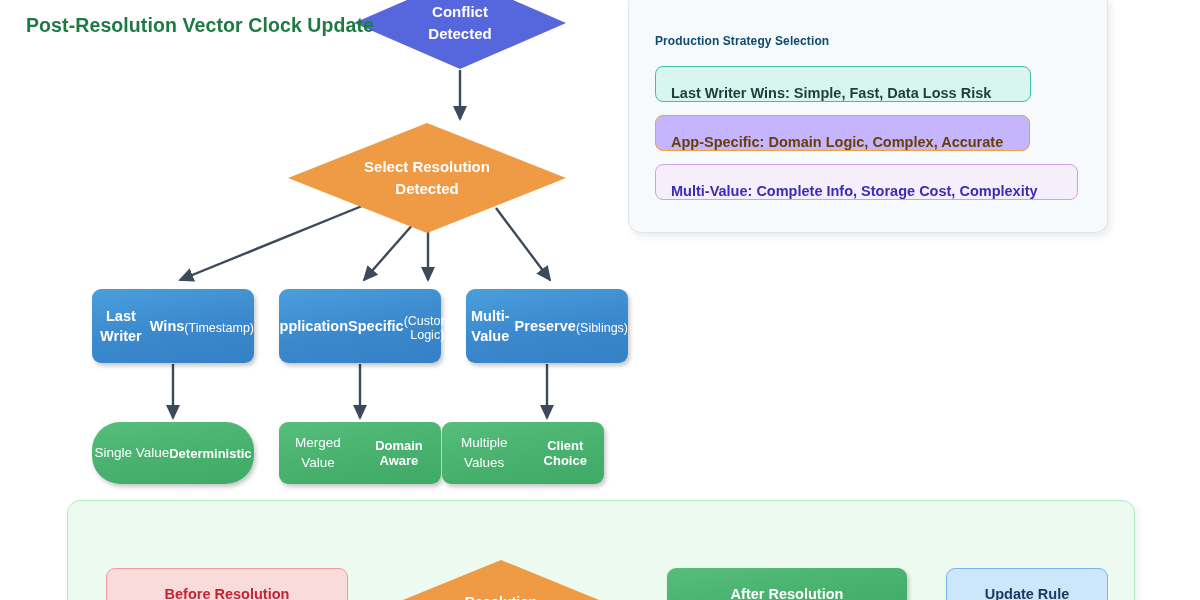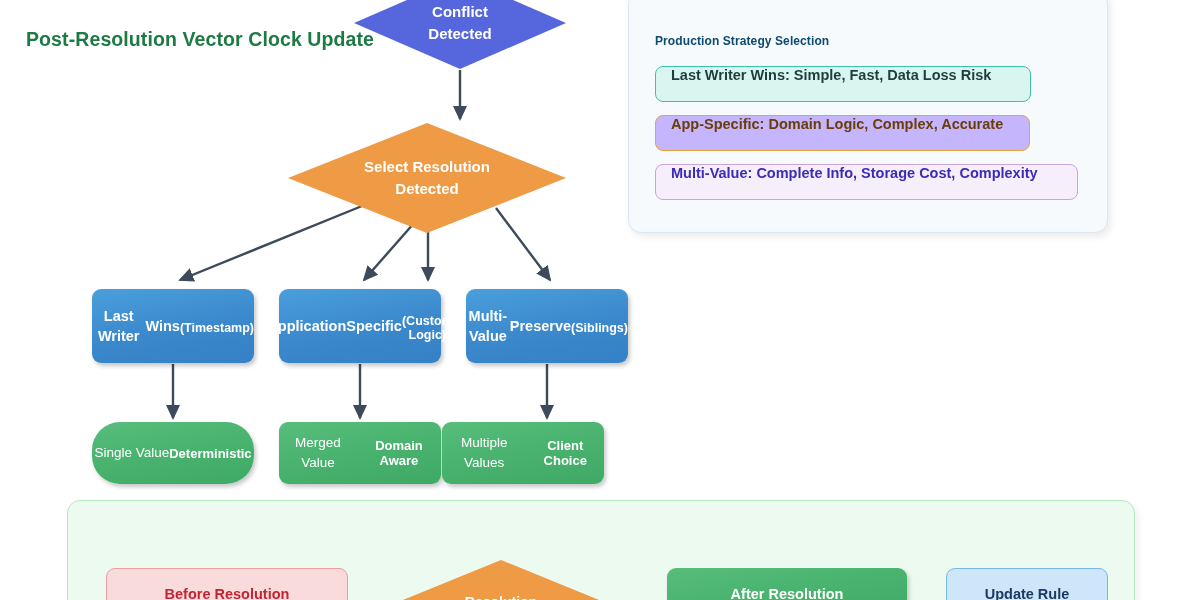--- a/index.html
+++ b/index.html
@@ -79,21 +79,21 @@
     width: 162px; height: 74px;
     background: linear-gradient(170deg, #4a9fdc 0%, #3b88cc 55%, #3580c6 100%);
   }
   .blue-title {
     font-size: 14.5px;
     font-weight: bold;
     line-height: 1.38;
   }
   .blue-sub {
     font-size: 12.5px;
-    font-weight: bold;
+    font-weight: normal;
     margin-top: 3px;
   }
 
   
   .green-box {
     width: 162px; height: 62px;
     background: linear-gradient(170deg, #57bd7c 0%, #46b06c 60%, #3faa66 100%);
   }
   .green-title {
     font-size: 13.5px;
@@ -121,21 +121,21 @@
     font-size: 12px;
     font-weight: bold;
     color: #0c4a6e;
     margin: 16px 0 18px 0;
     letter-spacing: 0.1px;
   }
   .strat-row {
     box-sizing: border-box;
     height: 36px;
     display: flex;
-    align-items: flex-start;
+    align-items: flex-end;
     padding-left: 15px;
     border-radius: 8px;
     font-size: 14.5px;
     font-weight: bold;
     margin-bottom: 13px;
   }
   .strat-teal {
     width: 376px;
     background: #d8f5ef;
     border: 1.5px solid #3fc0ac;
@@ -160,21 +160,21 @@
     left: 67px; top: 500px;
     width: 1068px; height: 130px;
     background: #edfaef;
     border: 1.5px solid #b7e8c4;
     border-radius: 13px;
     box-sizing: border-box;
     box-shadow: 3px 4px 7px rgba(0,0,0,0.07);
   }
   #vector-panel-title {
     position: absolute;
-    left: 26px; top: 28px;
+    left: 26px; top: 14px;
     font-size: 19.5px;
     font-weight: bold;
     color: #1d7a43;
     letter-spacing: 0.1px;
   }
   .pill {
     position: absolute;
     display: flex;
     align-items: center;
     justify-content: center;

